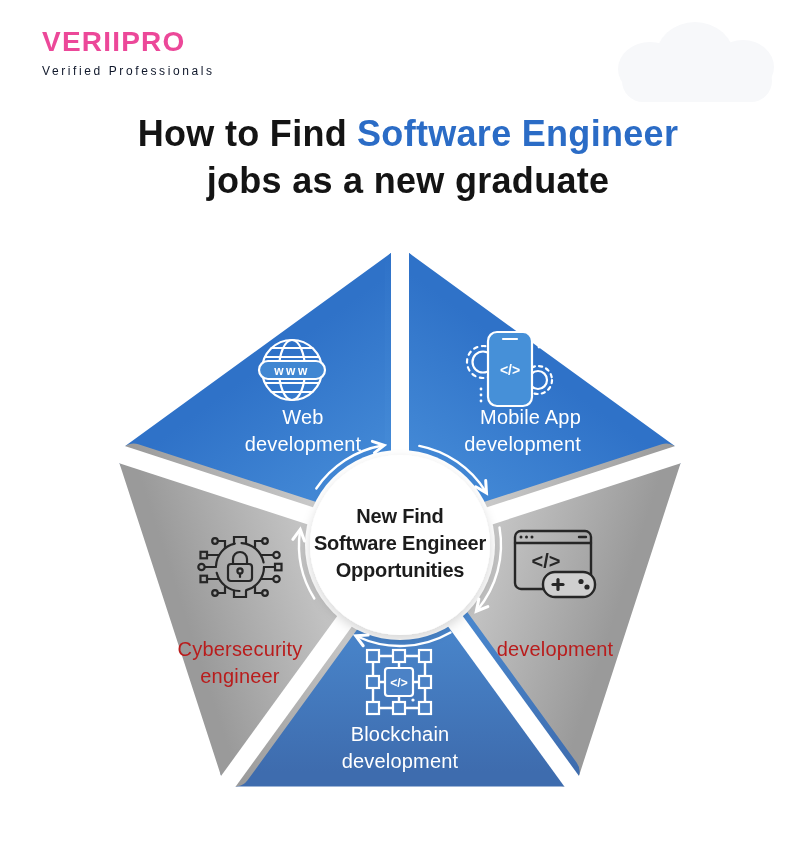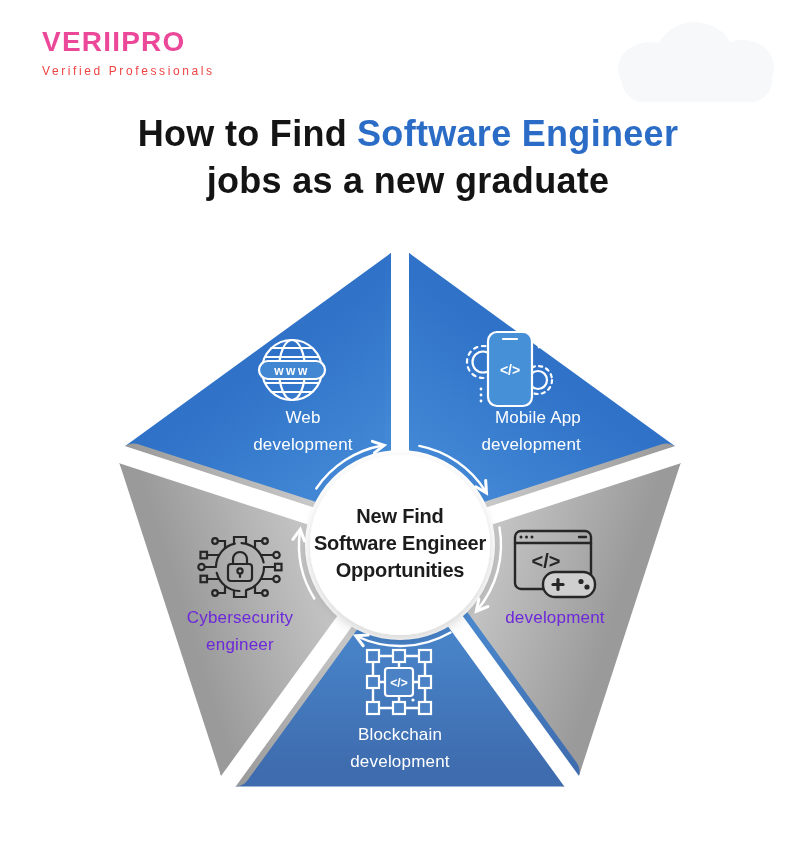--- a/index.html
+++ b/index.html
@@ -2,39 +2,39 @@
 <html><head>
 <meta charset="utf-8">
 <style>
   html,body{margin:0;padding:0;}
   body{
     width:800px;height:861px;position:relative;overflow:hidden;
     background:#ffffff;font-family:"Liberation Sans",sans-serif;
   }
   .logo{position:absolute;left:42px;top:26px;}
   .logo-name{font-size:28px;font-weight:700;color:#ec4899;letter-spacing:1.2px;}
-  .logo-tagline{margin-top:6px;font-size:12px;font-weight:500;color:#ef4444;letter-spacing:2.6px;}
+  .logo-tagline{margin-top:6px;font-size:12px;font-weight:500;color:#0f172a;letter-spacing:2.6px;}
   .cloud{position:absolute;top:16px;right:8px;width:180px;height:92px;}
   .cloud div{position:absolute;background:#f7f8fa;border-radius:50%;}
   .cloud .c1{left:6px;top:26px;width:64px;height:54px;}
   .cloud .c2{left:44px;top:6px;width:78px;height:70px;}
   .cloud .c3{left:100px;top:24px;width:62px;height:54px;}
   .cloud .c4{left:10px;top:44px;width:150px;height:42px;border-radius:22px;}
   .title{
     position:absolute;left:16px;right:0;top:110px;text-align:center;
     font-size:36px;line-height:47px;font-weight:800;color:#141414;letter-spacing:.3px;
   }
   .title .blue{color:#2B6CC6;margin-left:10px;}
   .diagram{position:absolute;left:0;top:230px;width:800px;height:600px;}
   .seg-label{
     position:absolute;width:180px;text-align:center;
-    font-size:17px;line-height:27px;font-weight:500;letter-spacing:.2px;
+    font-size:20px;line-height:27px;font-weight:500;letter-spacing:.2px;
   }
   .on-blue{color:#ffffff;}
-  .on-gray{color:#6d28d9;}
+  .on-gray{color:#b91c1c;margin-top:32px;}
   .lbl-web{left:213px;top:404px;}
   .lbl-mobile{left:401px;top:404px;text-align:right;}
   .lbl-cyber{left:150px;top:604px;}
   .lbl-game{left:465px;top:604px;}
   .lbl-blockchain{left:310px;top:721px;}
   .center-text{
     position:absolute;left:290px;top:503px;width:220px;text-align:center;
     font-size:20px;line-height:27px;font-weight:700;color:#1c1c1c;letter-spacing:-0.2px;
   }
 </style>

